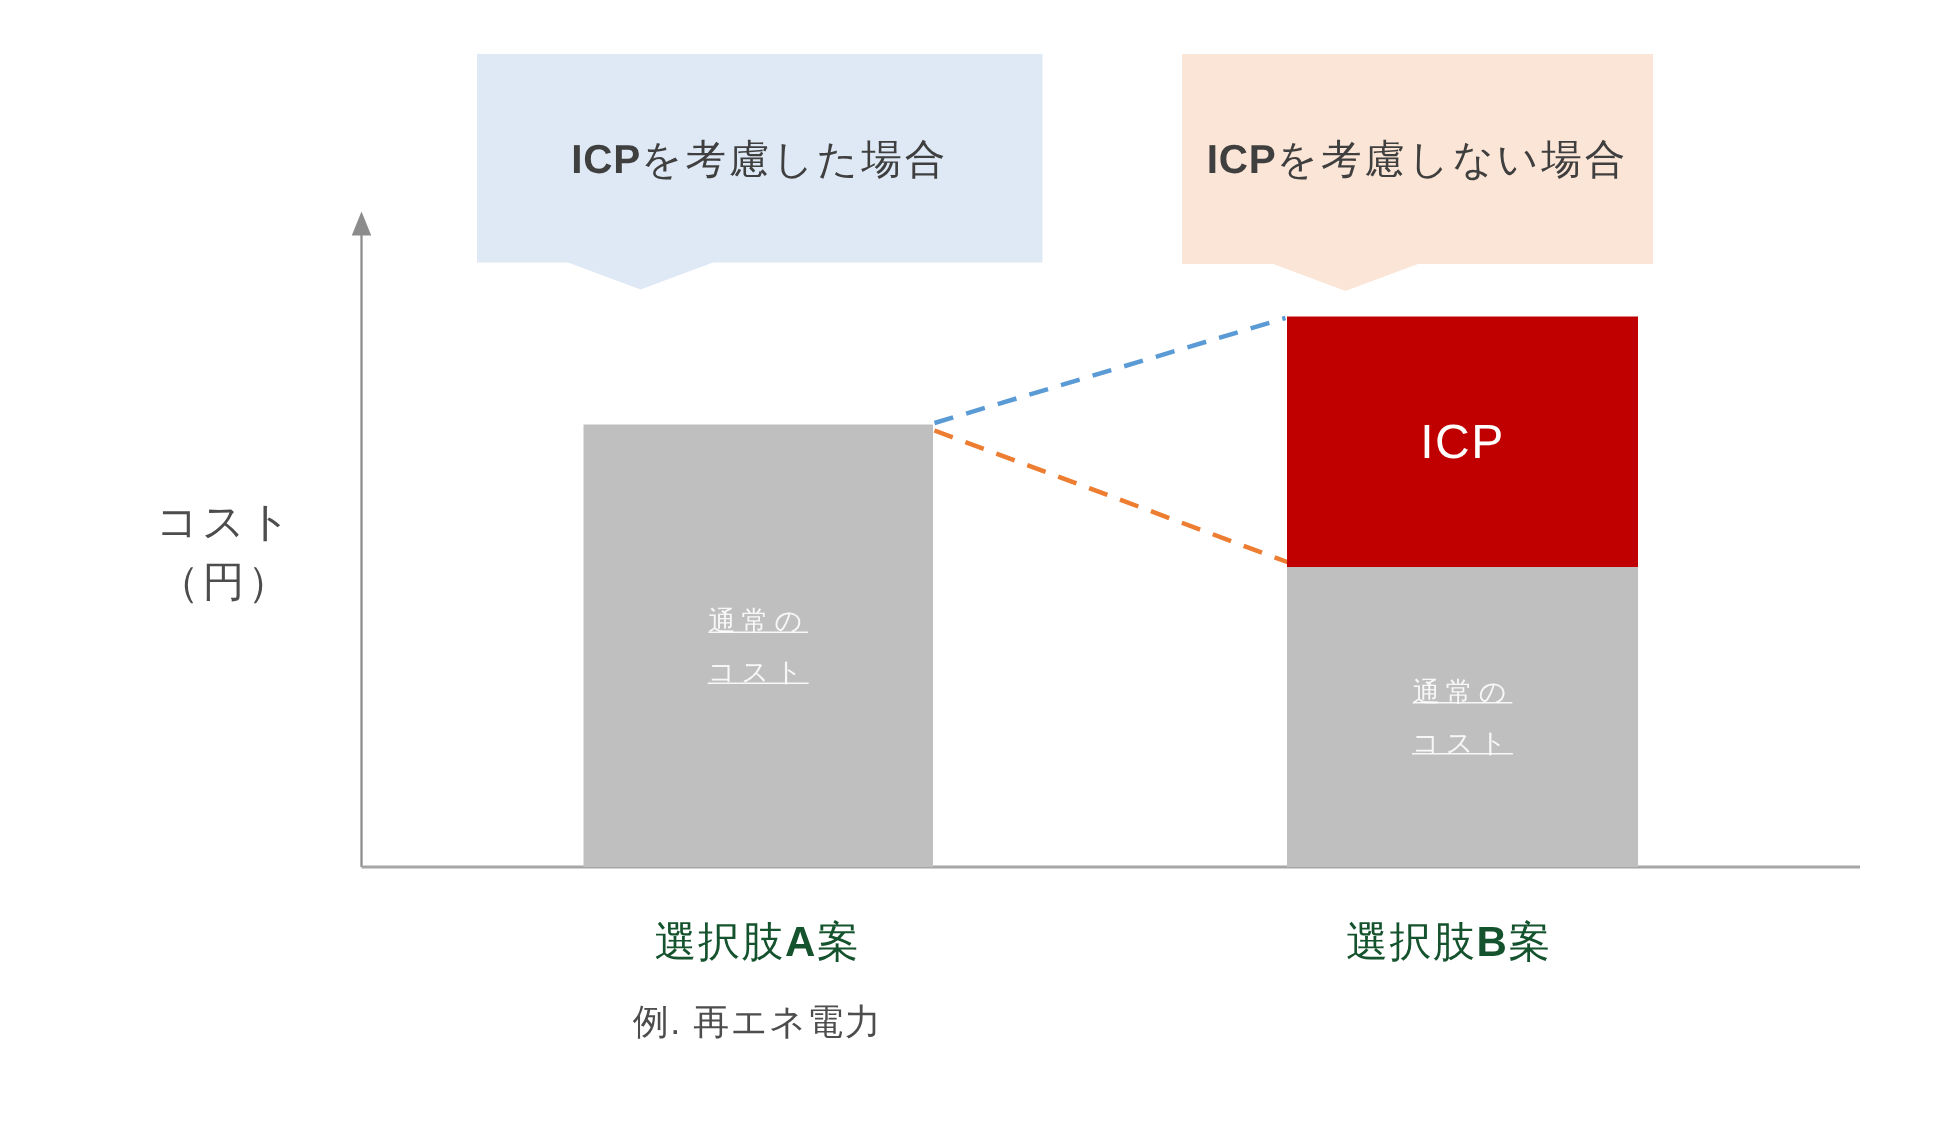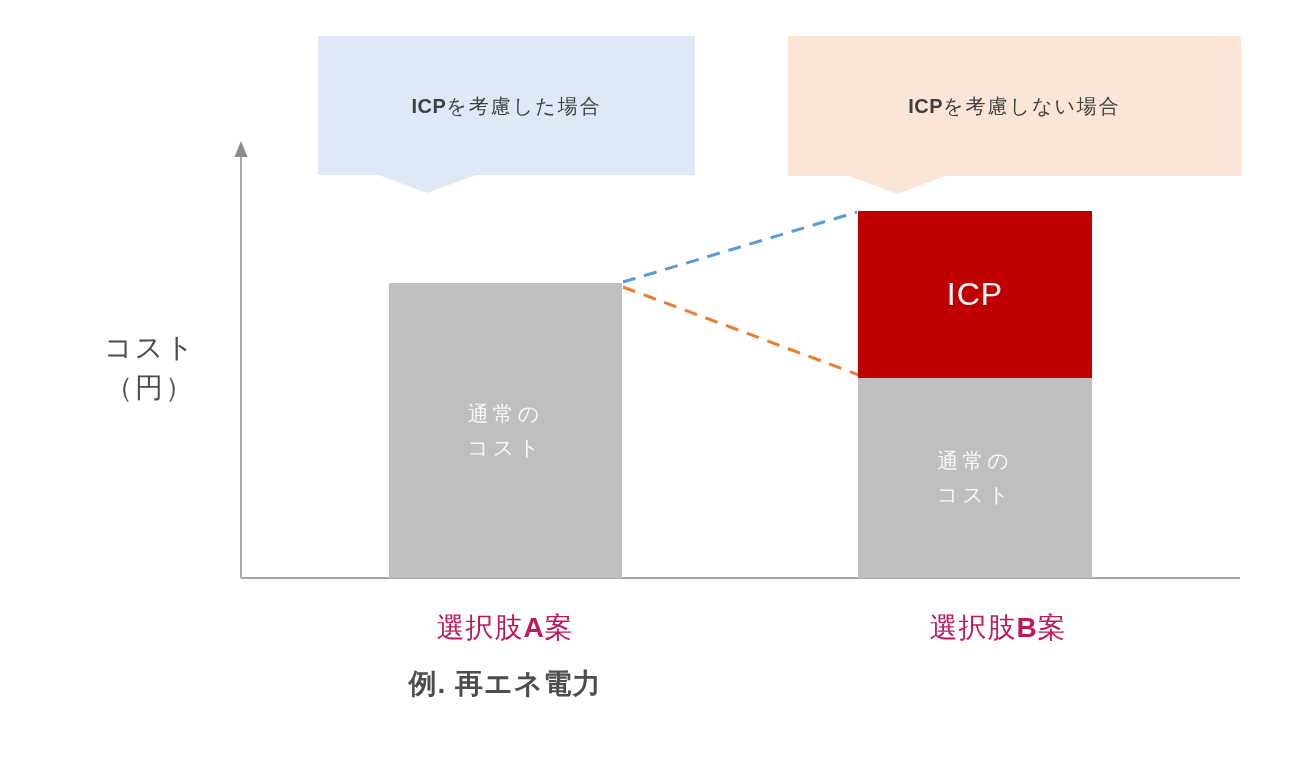--- a/index.html
+++ b/index.html
@@ -29,32 +29,32 @@
     color: #4d4d4d;
   }
   
   .callout {
     position: absolute;
     display: flex;
     flex-direction: column;
     justify-content: center;
     align-items: center;
     text-align: center;
-    font-size: 20px;
+    font-size: 27px;
     line-height: 44px;
     letter-spacing: 2px;
     color: #3f3f3f;
   }
   .callout .strong { font-weight: 600; letter-spacing: 0.5px; }
   .callout-blue {
     left: 318px; top: 36px; width: 377px; height: 139px;
     background: #DEE9F5;
   }
   .callout-orange {
-    left: 788px; top: 36px; width: 453px; height: 140px;
+    left: 788px; top: 36px; width: 314px; height: 140px;
     background: #FBE5D6;
   }
   .callout .tail {
     position: absolute;
     bottom: -18px; left: 58px;
     width: 0; height: 0;
     border-left: 51px solid transparent;
     border-right: 51px solid transparent;
   }
   .callout-blue .tail   { border-top: 19px solid #DEE9F5; }
@@ -68,50 +68,50 @@
     align-items: center;
     text-align: center;
   }
   .seg-gray { background: #BFBFBF; }
   .seg-red  { background: #C00000; }
   .bar-a-normal { left: 389px; top: 283px; width: 233px; height: 295px; }
   .bar-b-icp    { left: 858px; top: 211px; width: 234px; height: 167px; }
   .bar-b-normal { left: 858px; top: 378px; width: 234px; height: 200px; }
   .seg-label {
     color: rgba(255,255,255,0.88);
-    font-size: 21px;
+    font-size: 18px;
     line-height: 34px;
     letter-spacing: 4px;
+    text-decoration: underline;
   }
   .icp-label {
     color: #ffffff;
     font-size: 32px;
     letter-spacing: 1px;
   }
   
   .cat-title {
     position: absolute;
     top: 610px; width: 300px;
     text-align: center;
     font-size: 28px;
     line-height: 36px;
     letter-spacing: 1px;
-    color: #be185d;
+    color: #14532d;
   }
   .cat-title .latin { font-weight: 700; }
   .cat-title-a { left: 355px; }
-  .cat-title-b { left: 848px; }
+  .cat-title-b { left: 816px; }
   .cat-example {
     position: absolute;
     top: 665px; width: 400px;
     text-align: center;
-    font-size: 28px;
+    font-size: 24px;
     letter-spacing: 1px;
     color: #4d4d4d;
-    font-weight: bold;
   }
   .cat-example-a { left: 305px; }
   .cat-example-b { left: 775px; }
 </style>
 </head>
 <body>
 
 <div class="canvas">
 
   <svg class="overlay" viewBox="0 0 1300 763" aria-hidden="true">

